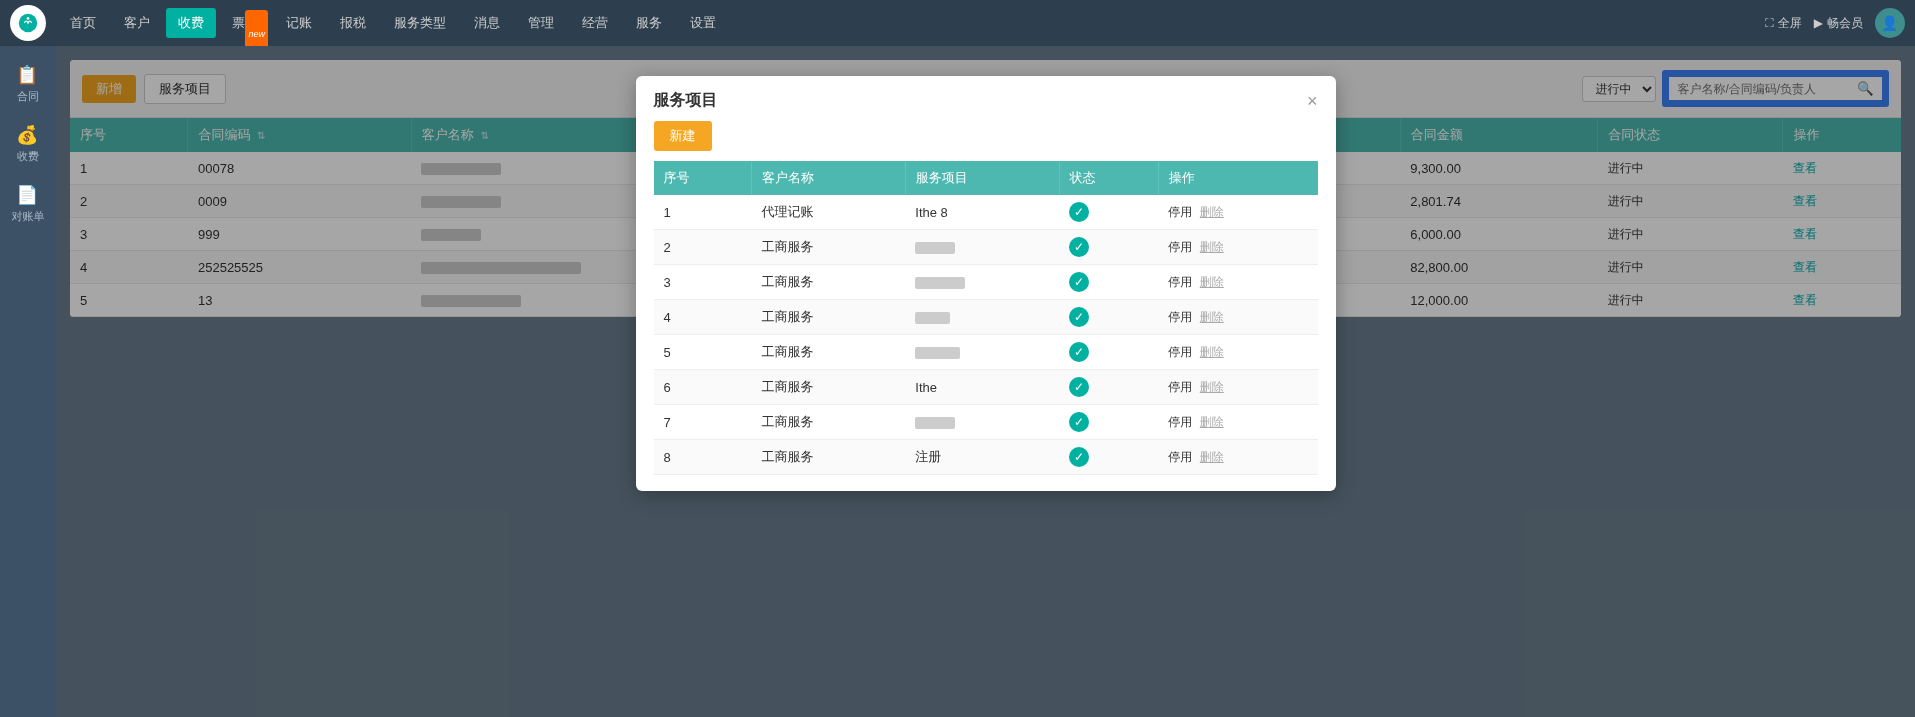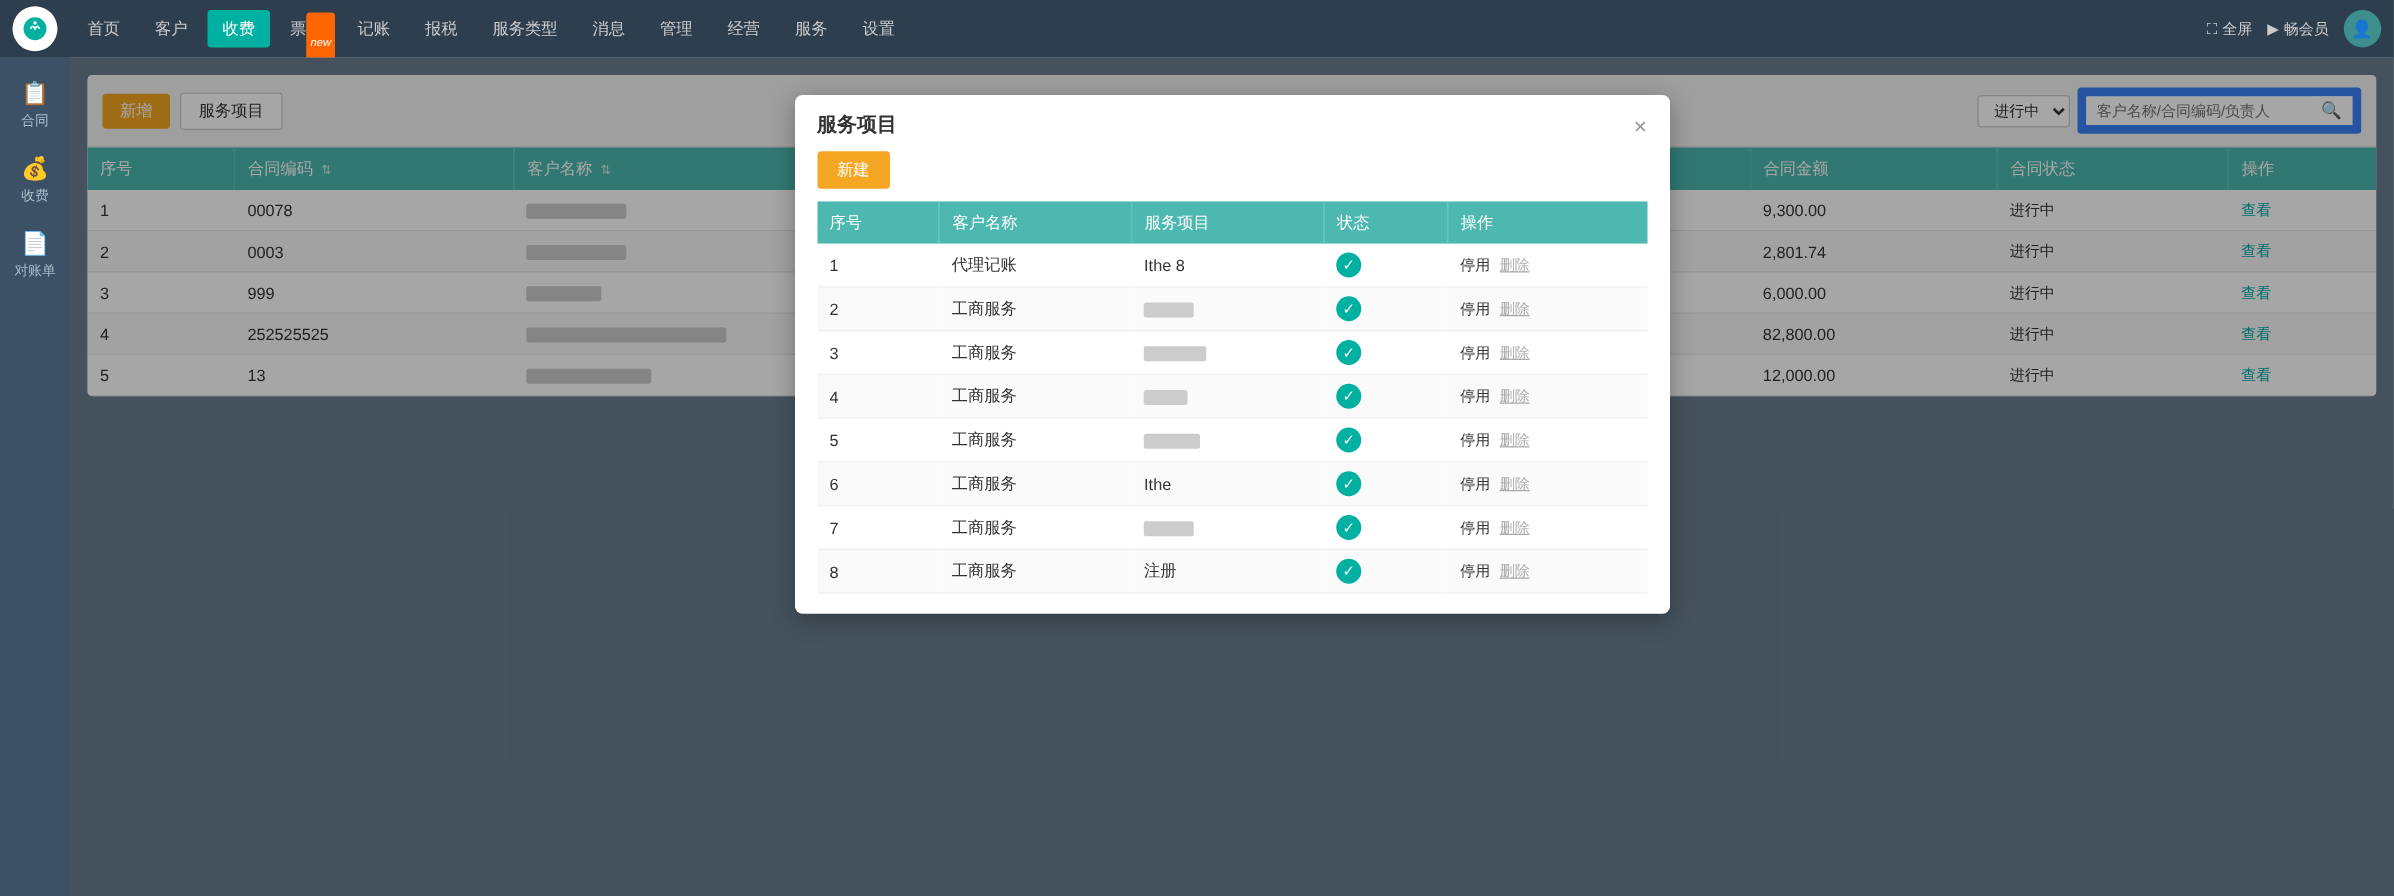--- a/index.html
+++ b/index.html
@@ -268,21 +268,21 @@
       <span class="blurred-text" style="width:80px;">&nbsp;</span>
     </td>
     <td>小规模记账</td>
     <td>202305-202404</td>
     <td>9,300.00</td>
     <td><span class="status-badge">进行中</span></td>
     <td><span class="action-link">查看</span></td>
   </tr>
             <tr>
     <td>2</td>
-    <td>0003</td>
+    <td>0009</td>
     <td>
       <span class="blurred-text" style="width:80px;">&nbsp;</span>
     </td>
     <td>小规模记账</td>
     <td>202305-202404</td>
     <td>2,801.74</td>
     <td><span class="status-badge">进行中</span></td>
     <td><span class="action-link">查看</span></td>
   </tr>
             <tr>

